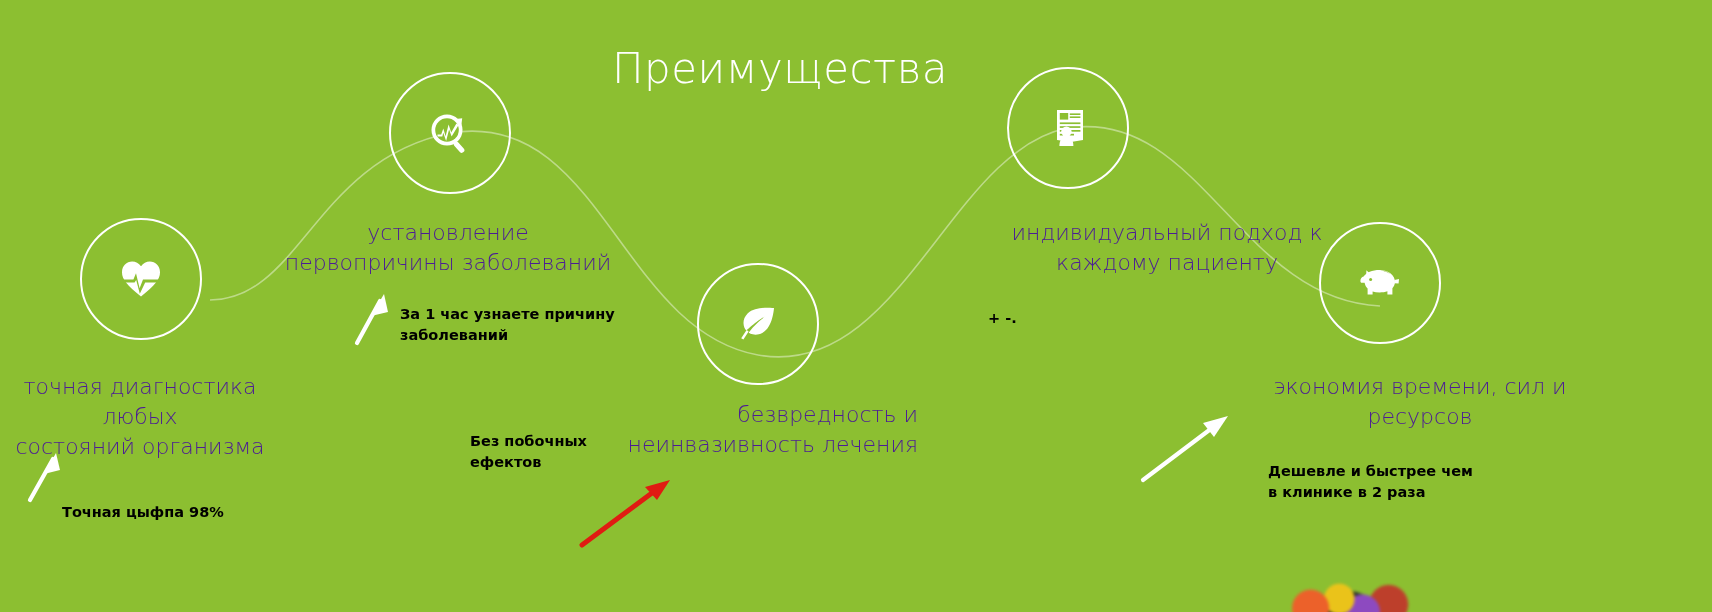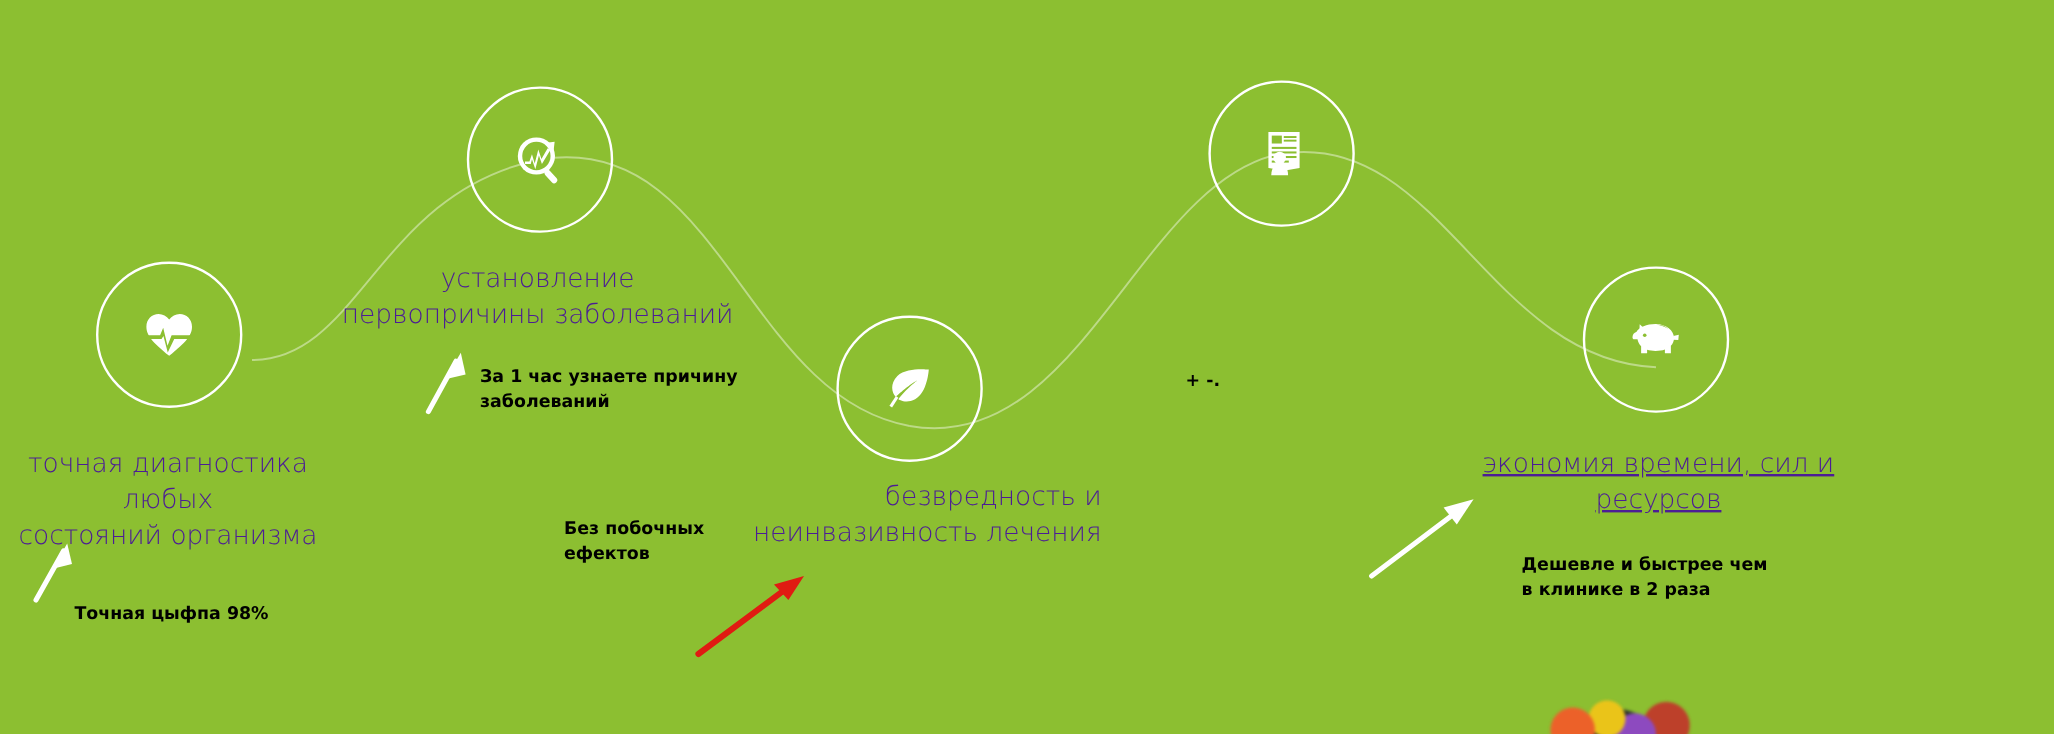--- a/index.html
+++ b/index.html
@@ -111,20 +111,21 @@
 
 <div id="stage">
 
   <svg id="connector-layer" viewBox="0 0 1712 612" xmlns="http://www.w3.org/2000/svg">
     <path d="M 210 300 C 300 300 315 160 450 133" fill="none" stroke="#ffffff" stroke-opacity="0.42" stroke-width="1.6"></path>
     <path d="M 450 133 C 600 108 620 330 758 355" fill="none" stroke="#ffffff" stroke-opacity="0.42" stroke-width="1.6"></path>
     <path d="M 758 355 C 900 380 950 150 1068 128" fill="none" stroke="#ffffff" stroke-opacity="0.42" stroke-width="1.6"></path>
     <path d="M 1068 128 C 1200 108 1240 300 1380 306" fill="none" stroke="#ffffff" stroke-opacity="0.42" stroke-width="1.6"></path>
   </svg>
 
+  <div class="page-title">Преимущества</div>
 
   <div class="icon-circle" style="left:80px; top:218px; width:122px; height:122px;">
     <span>
       <svg width="40" height="38" viewBox="0 0 40 38" xmlns="http://www.w3.org/2000/svg">
         <path fill="#ffffff" d="M20 36.5 C 6 25 1 19.5 1 12.2 C 1 6 5.6 1.6 11.2 1.6 C 14.7 1.6 17.8 3.4 20 6.2 C 22.2 3.4 25.3 1.6 28.8 1.6 C 34.4 1.6 39 6 39 12.2 C 39 19.5 34 25 20 36.5 Z"></path>
         <path fill="#8cbf31" d="M1 19.4 L12.4 19.4 L15 13.2 L18.6 28.2 L22 19.4 L39 19.4 L39 22.6 L24.2 22.6 L18.8 33.8 L15.2 20 L13.6 22.6 L1 22.6 Z"></path>
       </svg>
     </span>
   </div>
 
@@ -180,22 +181,24 @@
 
   <div class="feature-label" style="left: -10px; top: 372px; width: 300px; white-space: pre-line;">точная диагностика любых
 состояний организма</div>
 
   <div class="feature-label" style="left: 278px; top: 218px; width: 340px; white-space: pre-line;">установление
 первопричины заболеваний</div>
 
   <div class="feature-label" style="left: 608px; top: 400px; width: 310px; white-space: pre-line; text-align: right;">безвредность и
 неинвазивность лечения</div>
 
-
-  <div class="feature-label" style="left: 1222px; top: 372px; width: 320px; white-space: pre-line; text-decoration: underline;">экономия времени, сил и
+  <div class="feature-label" style="left: 1000px; top: 218px; width: 334px; white-space: pre-line;">индивидуальный подход к
+каждому пациенту</div>
+
+  <div class="feature-label" style="left: 1260px; top: 372px; width: 320px; white-space: pre-line;">экономия времени, сил и
 ресурсов</div>
 
   <div class="annotation" style="left: 62px; top: 462px; width: 230px; white-space: pre-line; margin-top: 40px;">Точная цыфпа 98%</div>
 
   <div class="annotation" style="left: 400px; top: 304px; width: 230px; white-space: pre-line;">За 1 час узнаете причину
 заболеваний</div>
 
   <div class="annotation" style="left: 470px; top: 431px; width: 190px; white-space: pre-line;">Без побочных ефектов</div>
 
   <div class="annotation" style="left: 988px; top: 308px; width: 120px; white-space: pre-line;">+ -.</div>

